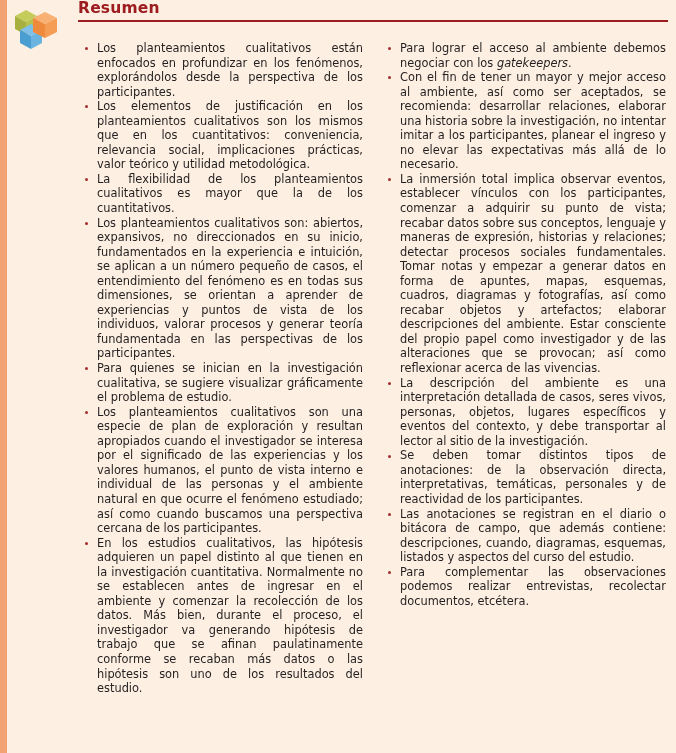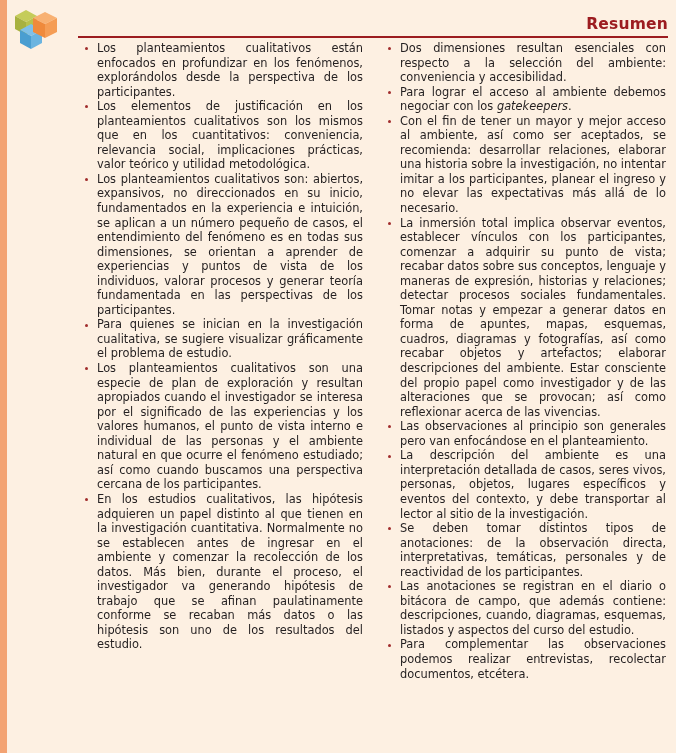--- a/index.html
+++ b/index.html
@@ -36,23 +36,22 @@
   .logo {
     position: absolute;
     left: 7px;
     top: 4px;
     width: 56px;
     height: 50px;
   }
   .title-wrap {
     position: absolute;
     left: 78px;
-    top: 16px;
+    top: 0;
     width: 590px;
-    text-align: right;
   }
   .title {
     font-family: "DejaVu Sans", sans-serif;
     font-size: 15.5px;
     font-weight: bold;
     color: #9c1c20;
     letter-spacing: .2px;
     line-height: 17px;
     margin: 0;
     padding: 0 0 3px 0;
@@ -149,35 +148,34 @@
     <div class="title-rule" style="background: rgb(156, 28, 32);"></div>
   </div>
 </div>
 
 <div class="columns">
 
   <div class="col">
     <ul>
       <li class="bullet-item">Los planteamientos cualitativos están enfocados en profundizar en los fenómenos, explorándolos desde la perspectiva de los participantes.</li>
       <li class="bullet-item">Los elementos de justificación en los planteamientos cualitativos son los mismos que en los cuantitativos: conveniencia, relevancia social, implicaciones prácticas, valor teórico y utilidad metodológica.</li>
+      <li class="bullet-item">La flexibilidad de los planteamientos cualitativos es mayor que la de los cuantitativos.</li>
       <li class="bullet-item">Los planteamientos cualitativos son: abiertos, expansivos, no direccionados en su inicio, fundamentados en la experiencia e intuición, se aplican a un número pequeño de casos, el entendimiento del fenómeno es en todas sus dimensiones, se orientan a aprender de experiencias y puntos de vista de los individuos, valorar procesos y generar teoría fundamentada en las perspectivas de los participantes.</li>
       <li class="bullet-item">Para quienes se inician en la investigación cualitativa, se sugiere visualizar gráficamente el problema de estudio.</li>
       <li class="bullet-item">Los planteamientos cualitativos son una especie de plan de exploración y resultan apropiados cuando el investigador se interesa por el significado de las experiencias y los valores humanos, el punto de vista interno e individual de las personas y el ambiente natural en que ocurre el fenómeno estudiado; así como cuando buscamos una perspectiva cercana de los participantes.</li>
       <li class="bullet-item">En los estudios cualitativos, las hipótesis adquieren un papel distinto al que tienen en la investigación cuantitativa. Normalmente no se establecen antes de ingresar en el ambiente y comenzar la recolección de los datos. Más bien, durante el proceso, el investigador va generando hipótesis de trabajo que se afinan paulatinamente conforme se recaban más datos o las hipótesis son uno de los resultados del estudio.</li>
 
     </ul>
   </div>
 
   <div class="col">
     <ul>
-      <li class="bullet-item">Dos dimensiones resultan esenciales con respecto a la selección del ambiente: conveniencia y accesibilidad.</li>
       <li class="bullet-item" id="item-gatekeepers">Para lograr el acceso al ambiente debemos negociar con los <em>gatekeepers</em>.</li>
       <li class="bullet-item">Con el fin de tener un mayor y mejor acceso al ambiente, así como ser aceptados, se recomienda: desarrollar relaciones, elaborar una historia sobre la investigación, no intentar imitar a los participantes, planear el ingreso y no elevar las expectativas más allá de lo necesario.</li>
       <li class="bullet-item">La inmersión total implica observar eventos, establecer vínculos con los participantes, comenzar a adquirir su punto de vista; recabar datos sobre sus conceptos, lenguaje y maneras de expresión, historias y relaciones; detectar procesos sociales fundamentales. Tomar notas y empezar a generar datos en forma de apuntes, mapas, esquemas, cuadros, diagramas y fotografías, así como recabar objetos y artefactos; elaborar descripciones del ambiente. Estar consciente del propio papel como investigador y de las alteraciones que se provocan; así como reflexionar acerca de las vivencias.</li>
-      <li class="bullet-item">Las observaciones al principio son generales pero van enfocándose en el planteamiento.</li>
       <li class="bullet-item">La descripción del ambiente es una interpretación detallada de casos, seres vivos, personas, objetos, lugares específicos y eventos del contexto, y debe transportar al lector al sitio de la investigación.</li>
       <li class="bullet-item">Se deben tomar distintos tipos de anotaciones: de la observación directa, interpretativas, temáticas, personales y de reactividad de los participantes.</li>
       <li class="bullet-item">Las anotaciones se registran en el diario o bitácora de campo, que además contiene: descripciones, cuando, diagramas, esquemas, listados y aspectos del curso del estudio.</li>
       <li class="bullet-item">Para complementar las observaciones podemos realizar entrevistas, recolectar documentos, etcétera.</li>
     </ul>
   </div>
 
 </div>
 
 </body></html>

